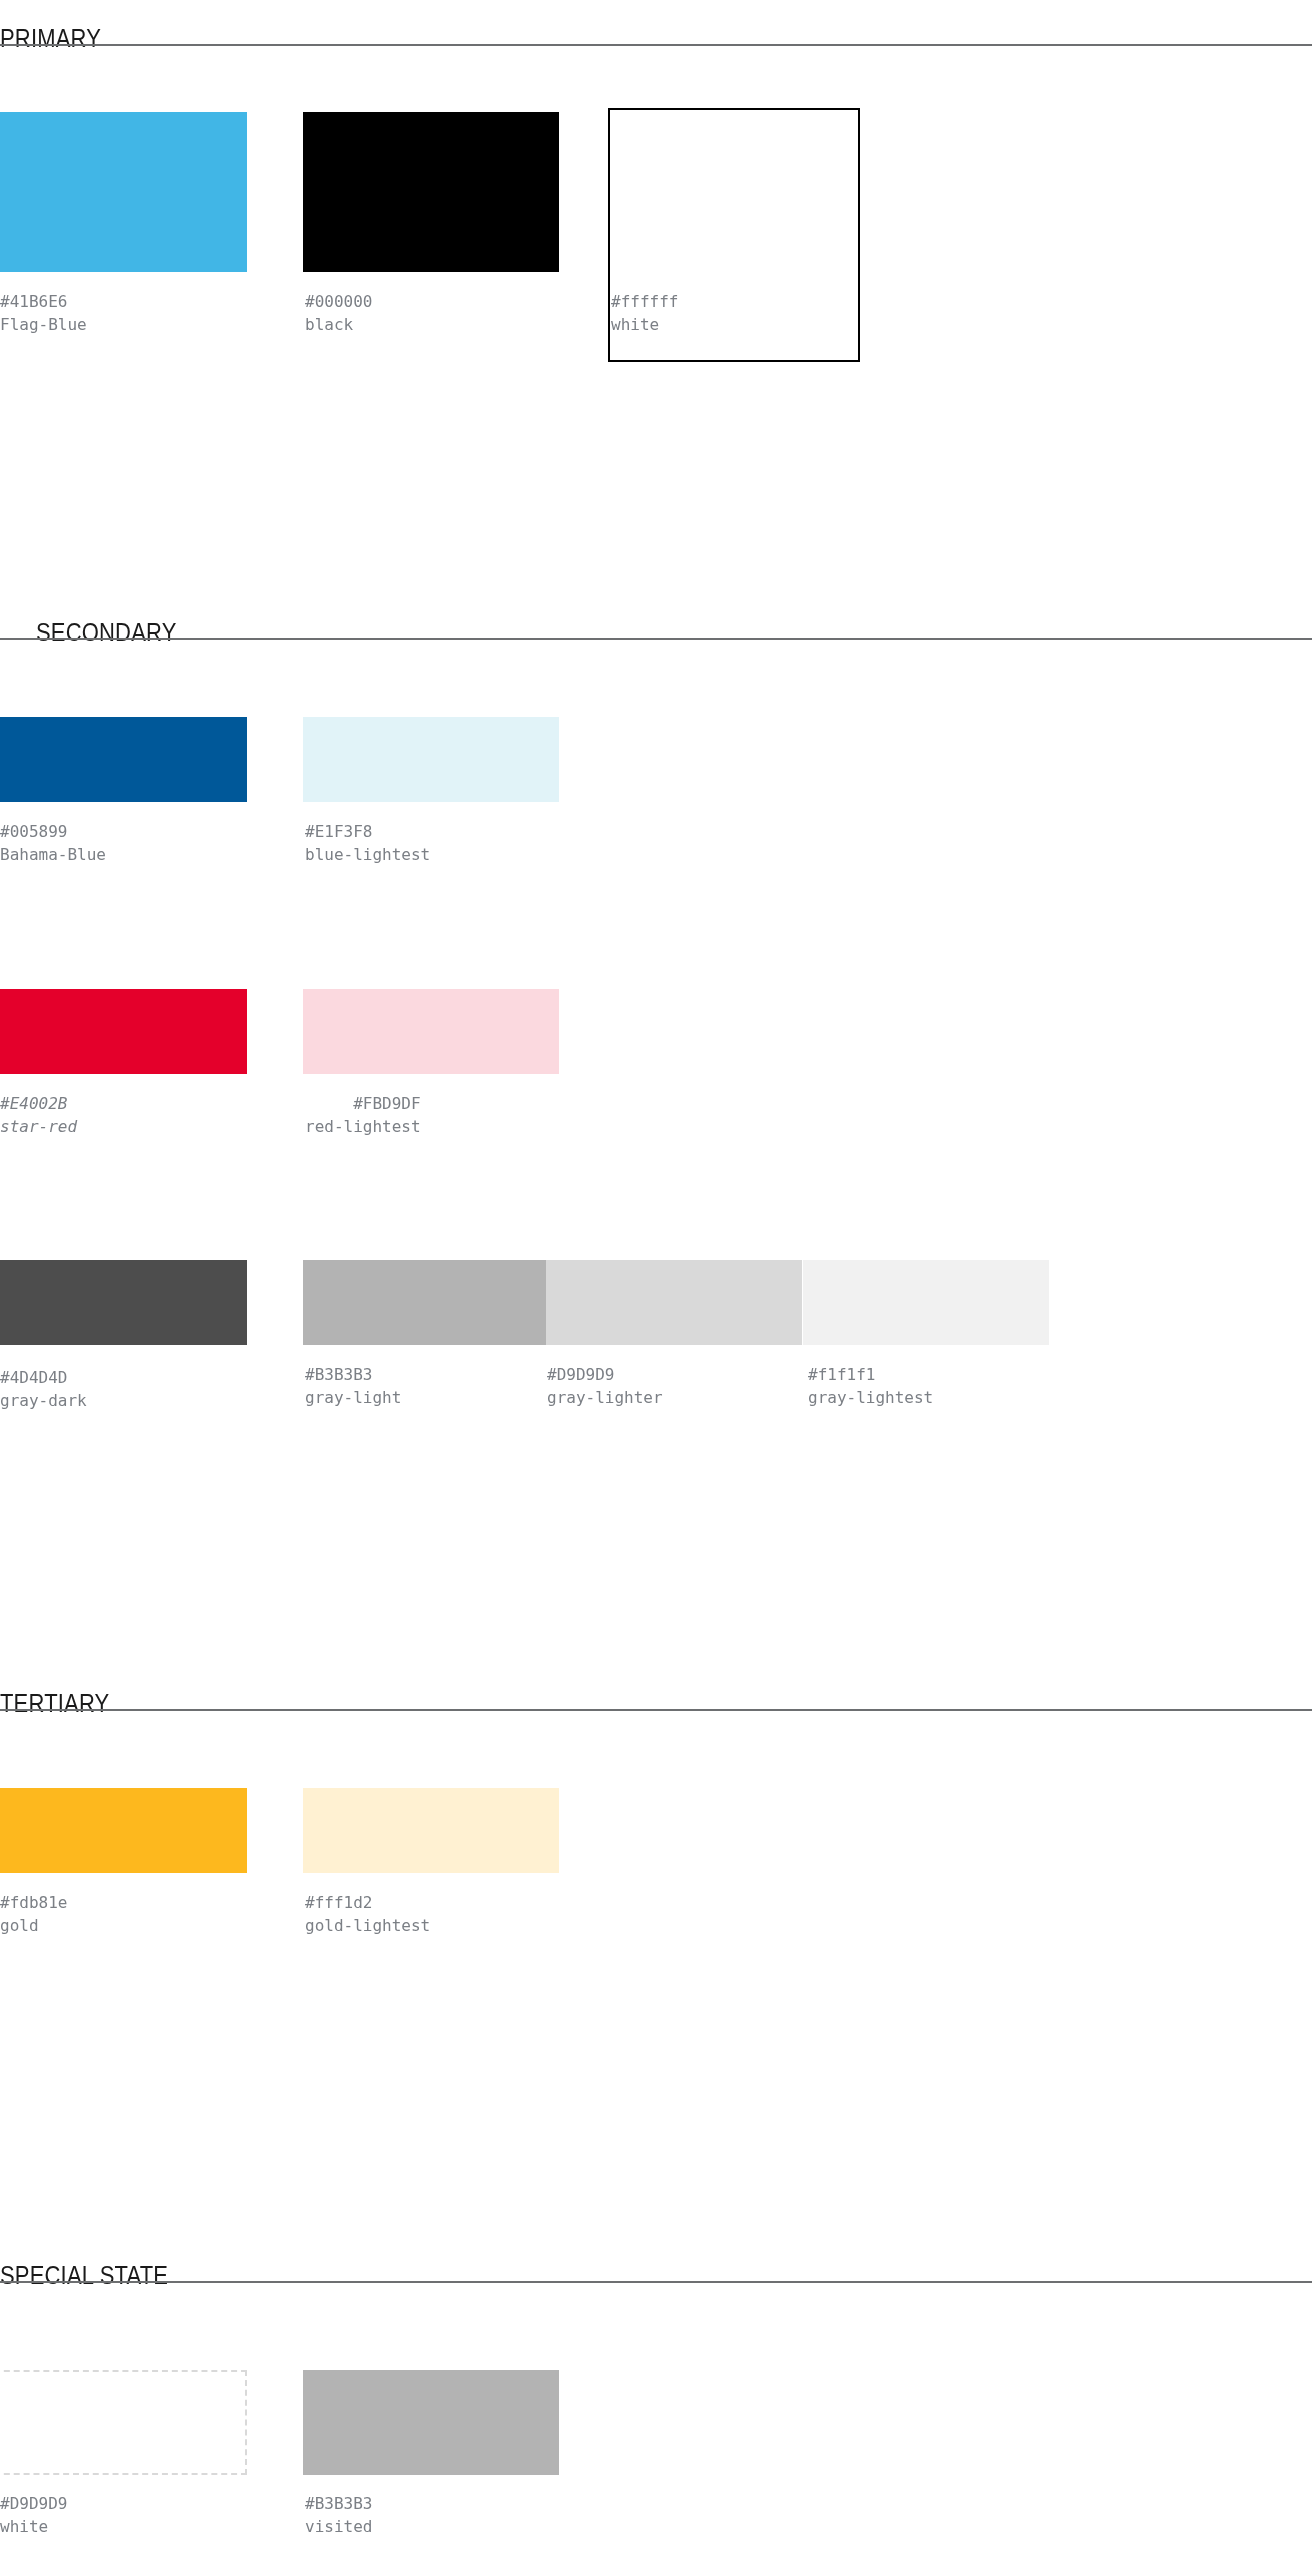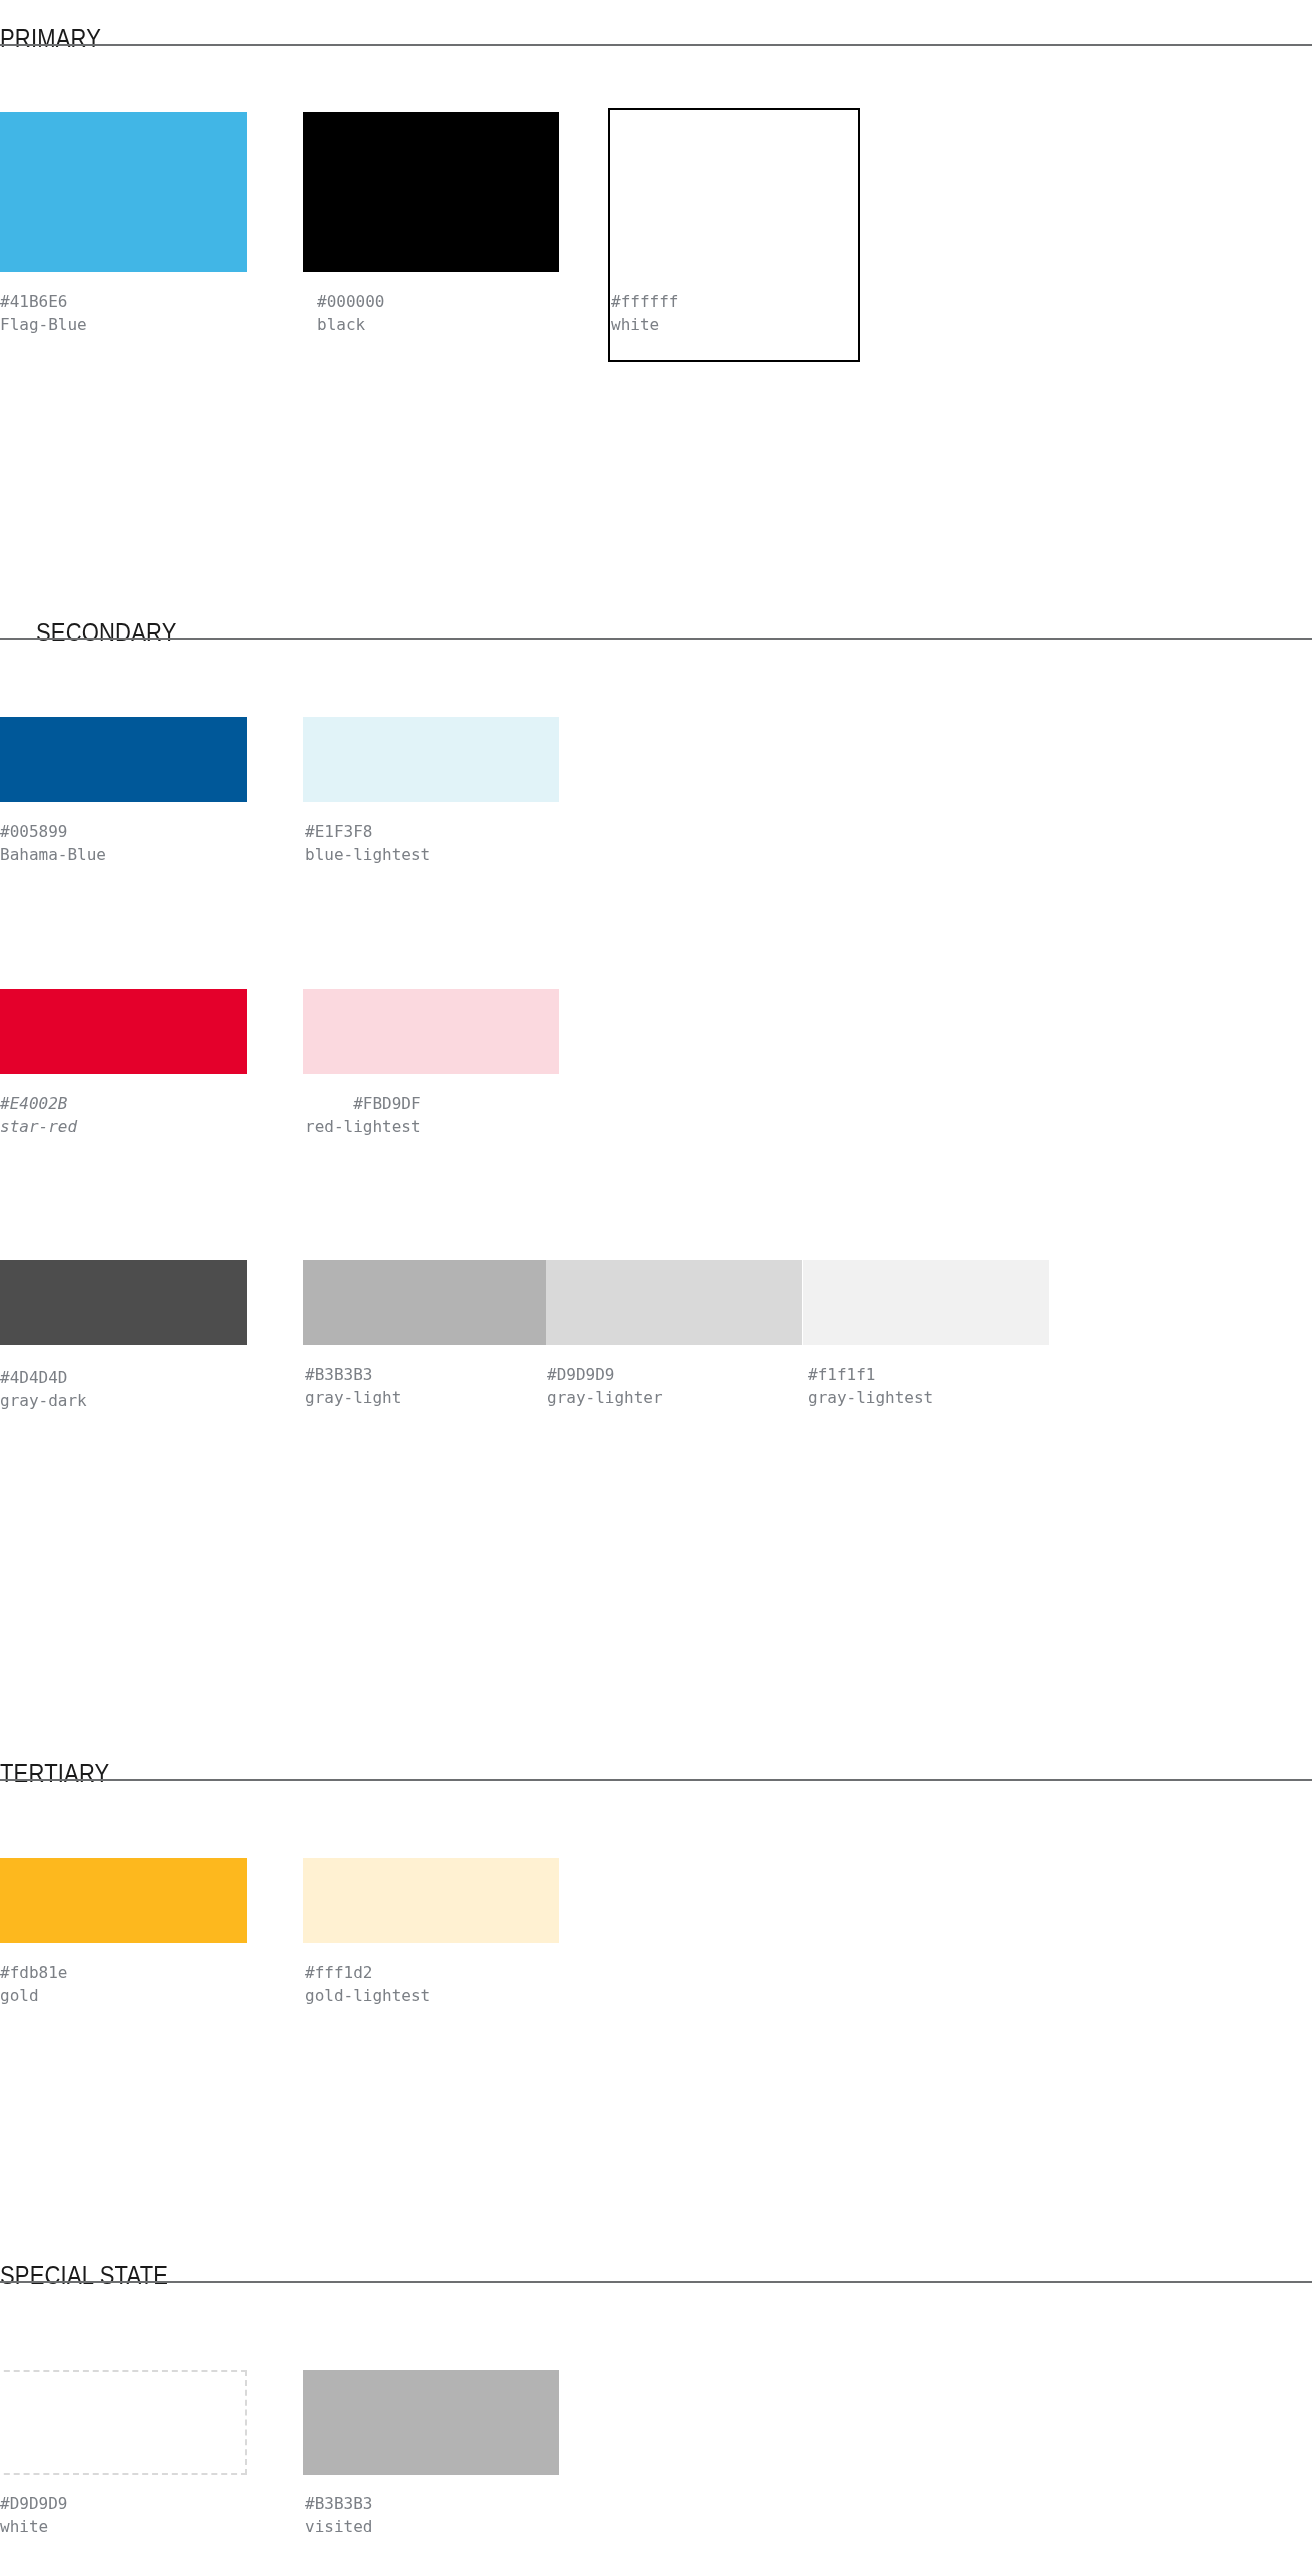--- a/index.html
+++ b/index.html
@@ -106,21 +106,21 @@
       <div class="swatch" style="left:-95px;">
         <div class="swatch-chip" style="width:342px;height:160px;background:#41B6E6;"></div>
         <div class="swatch-labels" style="top:178px;left:95px;">
           <span class="swatch-hex">#41B6E6</span>
           <span class="swatch-name">Flag-Blue</span>
         </div>
       </div>
 
       <div class="swatch" style="left:303px;">
         <div class="swatch-chip" style="width:256px;height:160px;background:#000000;"></div>
-        <div class="swatch-labels" style="top:178px;left:14px;">
+        <div class="swatch-labels" style="top:178px;left:2px;">
           <span class="swatch-hex">#000000</span>
           <span class="swatch-name">black</span>
         </div>
       </div>
 
       <div class="swatch" style="left:608px;top:-4px;">
         <div class="swatch-chip" style="width:252px;height:254px;background:#ffffff;border:2px solid #000000;"></div>
         <div class="swatch-labels" style="top:182px;left:3px;">
           <span class="swatch-hex">#ffffff</span>
           <span class="swatch-name">white</span>
@@ -194,21 +194,21 @@
       <div class="swatch" style="left:803px;">
         <div class="swatch-chip" style="width:246px;height:85px;background:#f1f1f1;"></div>
         <div class="swatch-labels" style="top:103px;left:5px;">
           <span class="swatch-hex">#f1f1f1</span>
           <span class="swatch-name">gray-lightest</span>
         </div>
       </div>
     </div>
   </div>
 
-  <div class="section" style="top:1735px;">
+  <div class="section" style="top:1665px;">
     <div class="section-header">
       <div class="section-title">TERTIARY</div>
     </div>
     <div class="section-rule" style="top:44px;"></div>
 
     <div class="swatch-row" style="top:123px;">
       <div class="swatch" style="left:-95px;">
         <div class="swatch-chip" style="width:342px;height:85px;background:#fdb81e;"></div>
         <div class="swatch-labels" style="top:103px;left:95px;">
           <span class="swatch-hex">#fdb81e</span>

